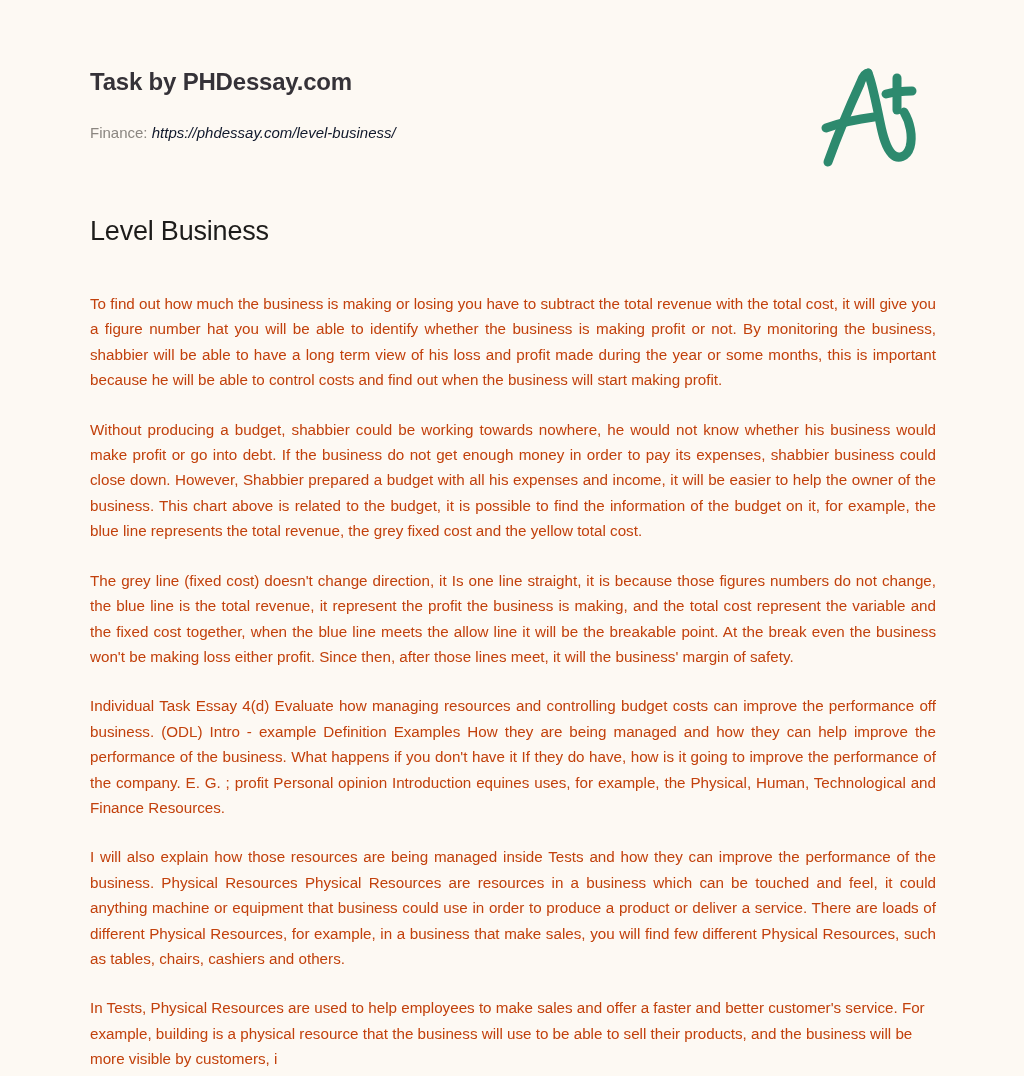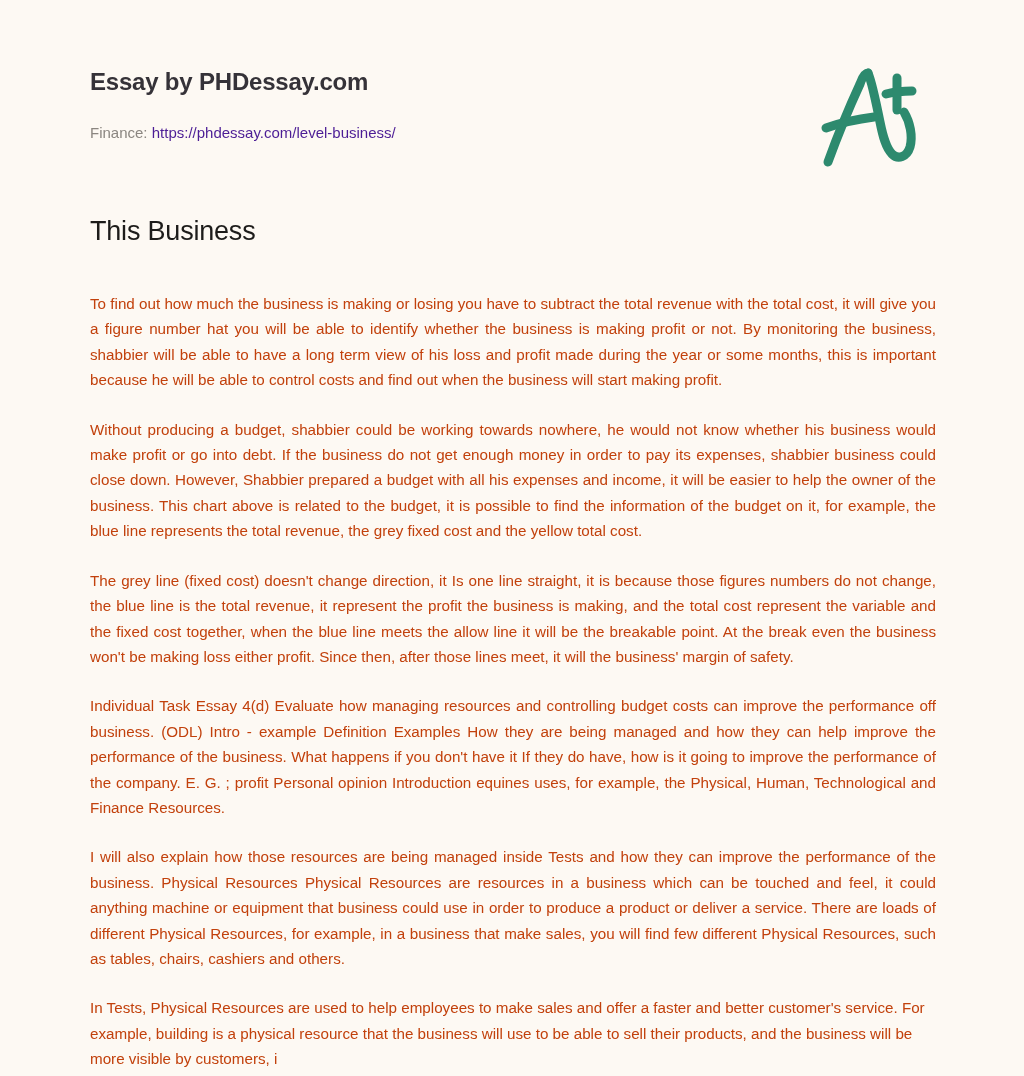--- a/index.html
+++ b/index.html
@@ -48,22 +48,23 @@
     left: 90px;
     top: 124px;
     font-size: 15px;
     color: #8b8680;
     white-space: nowrap;
   }
   .source-label {
     color: #8b8680;
   }
   .source-link {
-    color: #4c1d95;
+    color: #0f172a;
     text-decoration: none;
+    font-style: italic;
   }
 
   
   .logo {
     position: absolute;
     left: 812px;
     top: 66px;
     width: 112px;
     height: 104px;
   }
@@ -101,21 +102,21 @@
   }
   .body-text p:last-child { margin-bottom: 18px; }
 </style>
 </head>
 <body>
 
 <div class="page">
 
   <div class="header">
 
-    <div class="brand-title">Essay by PHDessay.com</div>
+    <div class="brand-title">Task by PHDessay.com</div>
 
     <div class="source-row">
       <span class="source-label">Finance:</span>
       <a class="source-link" href="#">https://phdessay.com/level-business/</a>
     </div>
 
     <div class="logo">
       <svg width="112" height="104" viewBox="0 0 112 104" aria-hidden="true">
         <g fill="none" stroke="#2d8a6e" stroke-linecap="round" stroke-linejoin="round">
 
@@ -128,21 +129,21 @@
 
           <path d="M74 28 C 82 26, 92 25, 100 25" stroke-width="9"></path>
 
           <path d="M85 12 C 85 22, 85 34, 85 44" stroke-width="9"></path>
         </g>
       </svg>
     </div>
   </div>
 
   <div class="article">
-    <h1 class="article-title">This Business</h1>
+    <h1 class="article-title">Level Business</h1>
 
     <div class="body-text">
       <p>To find out how much the business is making or losing you have to subtract the total revenue with the total cost, it will give you a figure number hat you will be able to identify whether the business is making profit or not. By monitoring the business, shabbier will be able to have a long term view of his loss and profit made during the year or some months, this is important because he will be able to control costs and find out when the business will start making profit.</p>
       <p>Without producing a budget, shabbier could be working towards nowhere, he would not know whether his business would make profit or go into debt. If the business do not get enough money in order to pay its expenses, shabbier business could close down. However, Shabbier prepared a budget with all his expenses and income, it will be easier to help the owner of the business. This chart above is related to the budget, it is possible to find the information of the budget on it, for example, the blue line represents the total revenue, the grey fixed cost and the yellow total cost.</p>
       <p>The grey line (fixed cost) doesn't change direction, it Is one line straight, it is because those figures numbers do not change, the blue line is the total revenue, it represent the profit the business is making, and the total cost represent the variable and the fixed cost together, when the blue line meets the allow line it will be the breakable point. At the break even the business won't be making loss either profit. Since then, after those lines meet, it will the business' margin of safety.</p>
       <p>Individual Task Essay 4(d) Evaluate how managing resources and controlling budget costs can improve the performance off business. (ODL) Intro - example Definition Examples How they are being managed and how they can help improve the performance of the business. What happens if you don't have it If they do have, how is it going to improve the performance of the company. E. G. ; profit Personal opinion Introduction equines uses, for example, the Physical, Human, Technological and Finance Resources.</p>
       <p>I will also explain how those resources are being managed inside Tests and how they can improve the performance of the business. Physical Resources Physical Resources are resources in a business which can be touched and feel, it could anything machine or equipment that business could use in order to produce a product or deliver a service. There are loads of different Physical Resources, for example, in a business that make sales, you will find few different Physical Resources, such as tables, chairs, cashiers and others.</p>
       <p class="last">In Tests, Physical Resources are used to help employees to make sales and offer a faster and better customer's service. For example, building is a physical resource that the business will use to be able to sell their products, and the business will be more visible by customers, i</p>
     </div>
   </div>

